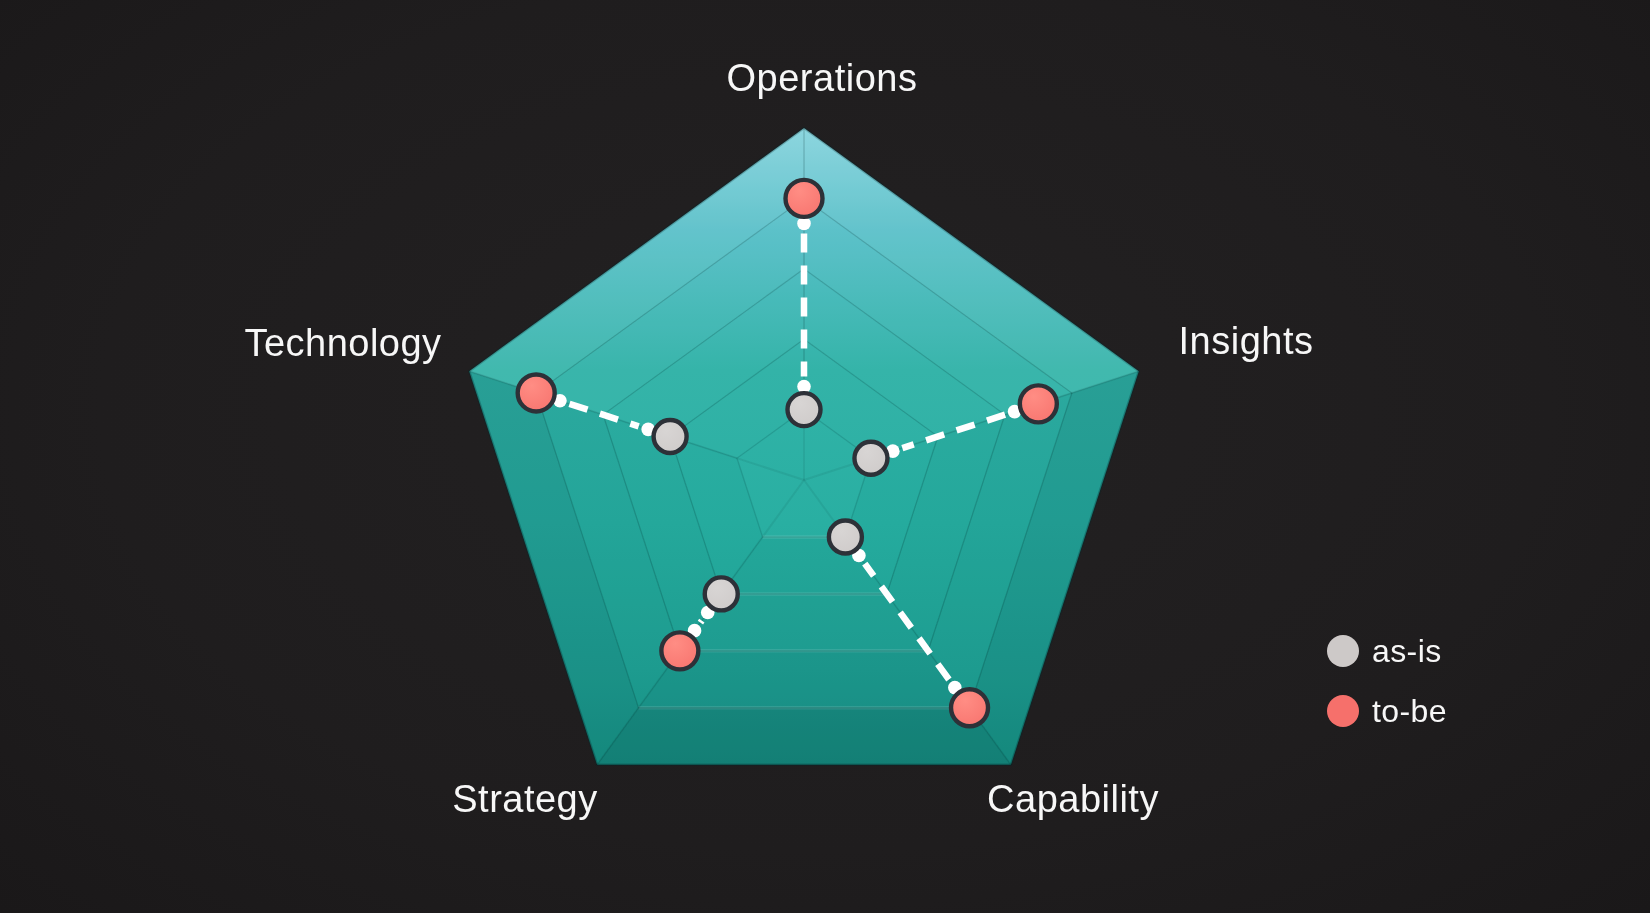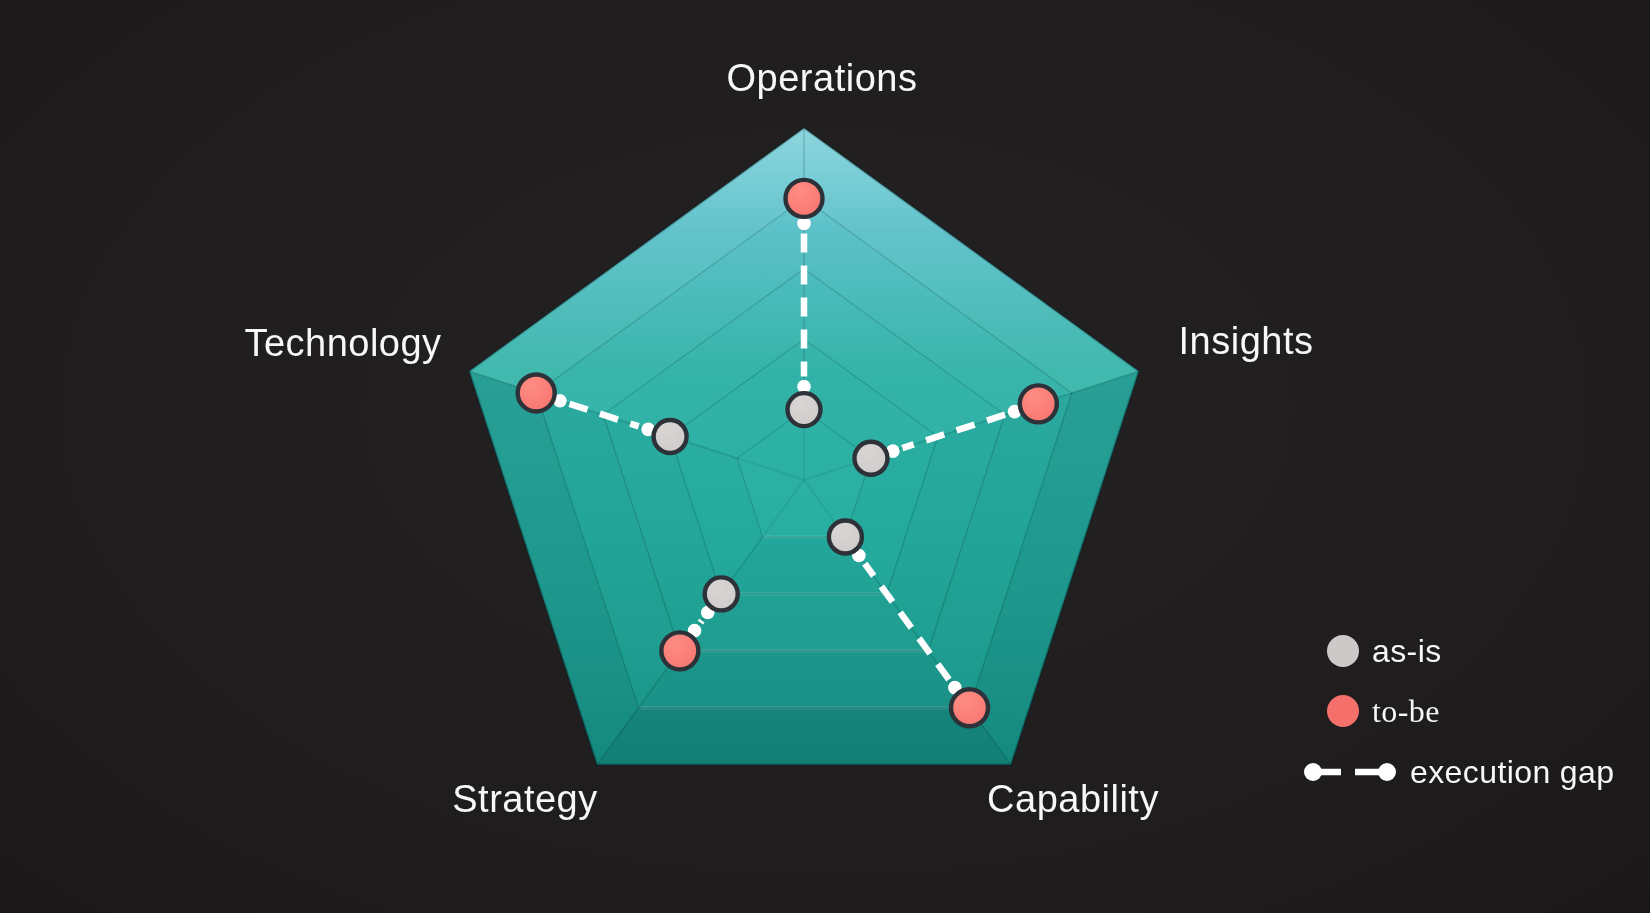--- a/index.html
+++ b/index.html
@@ -117,24 +117,16 @@
       <text x="343" y="356" text-anchor="middle" fill="#f7f7f7" font-size="38" letter-spacing="0.5" font-family="&quot;Liberation Sans&quot;, sans-serif">Technology</text>
     </svg>
 
   <div class="legend">
     <div class="legend-row row-as-is">
       <span class="dot" style="background: rgb(205, 201, 200);"></span>
       <span class="legend-label" style="color: rgb(247, 247, 247);">as-is</span>
     </div>
     <div class="legend-row row-to-be">
       <span class="dot" style="background: rgb(246, 112, 107);"></span>
-      <span class="legend-label" style="color: rgb(247, 247, 247); font-family: Liberation Serif, serif;">to-be</span>
-    </div>
-    <div class="legend-row row-gap">
-      <svg class="gap-glyph" width="94" height="34" viewBox="0 0 94 34">
-        <path d="M10 17 H38 M52 17 H84" stroke="#ffffff" stroke-width="6.5" fill="none"></path>
-        <circle cx="10" cy="17" r="9" fill="#ffffff"></circle>
-        <circle cx="84" cy="17" r="9" fill="#ffffff"></circle>
-      </svg>
-      <span class="legend-label" style="color: rgb(247, 247, 247);">execution gap</span>
+      <span class="legend-label" style="color: rgb(247, 247, 247);">to-be</span>
     </div>
   </div>
 </div>
 
 </body></html>

